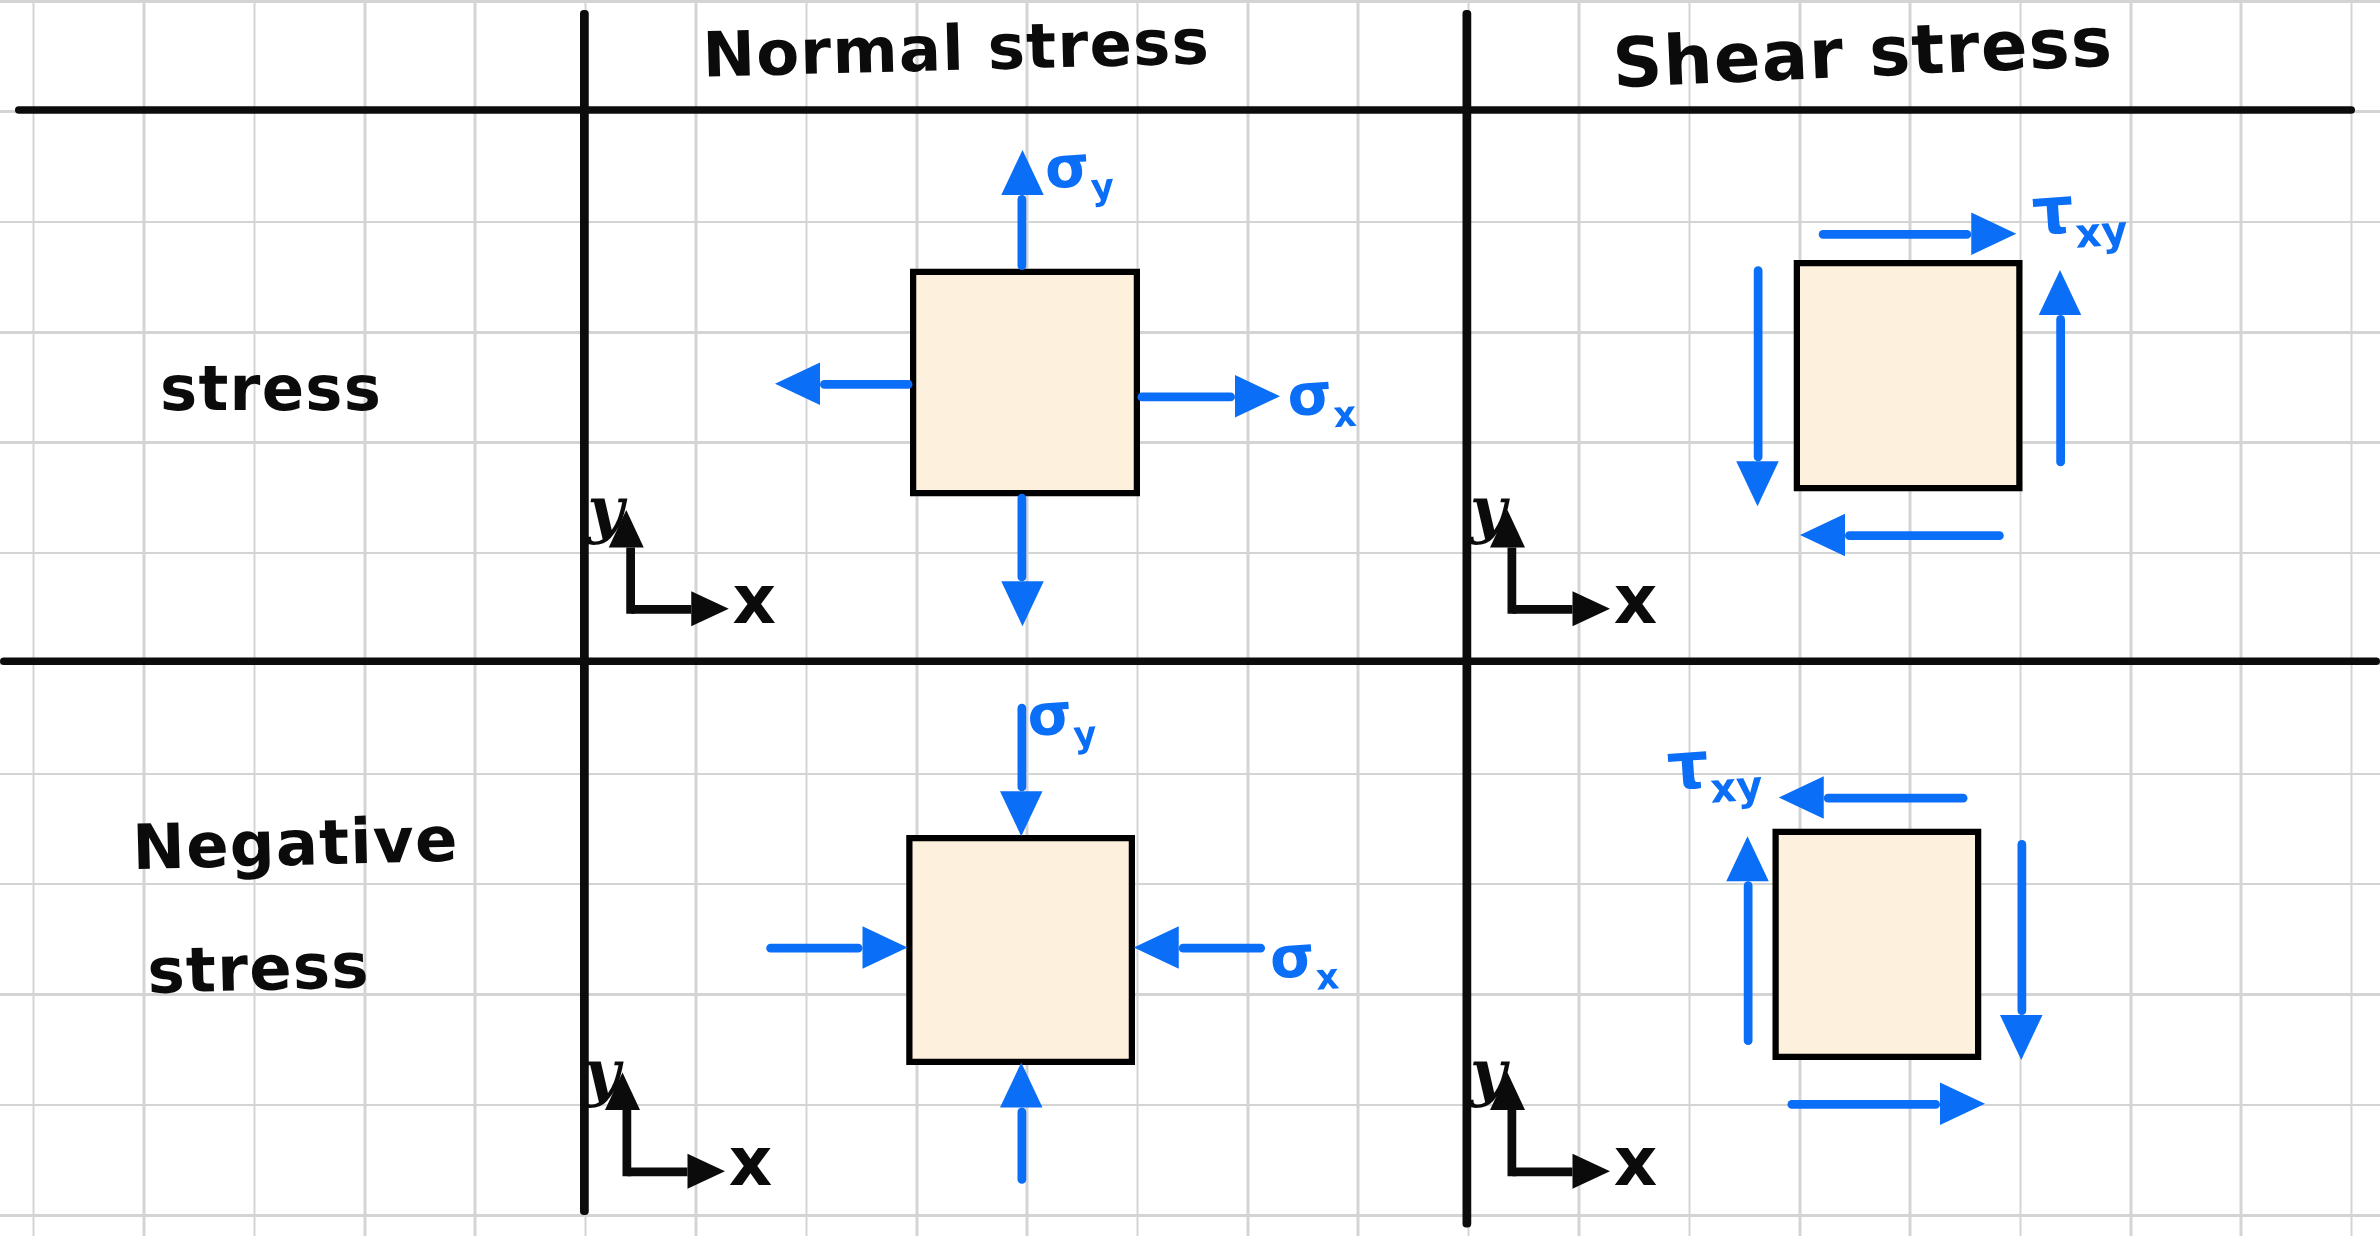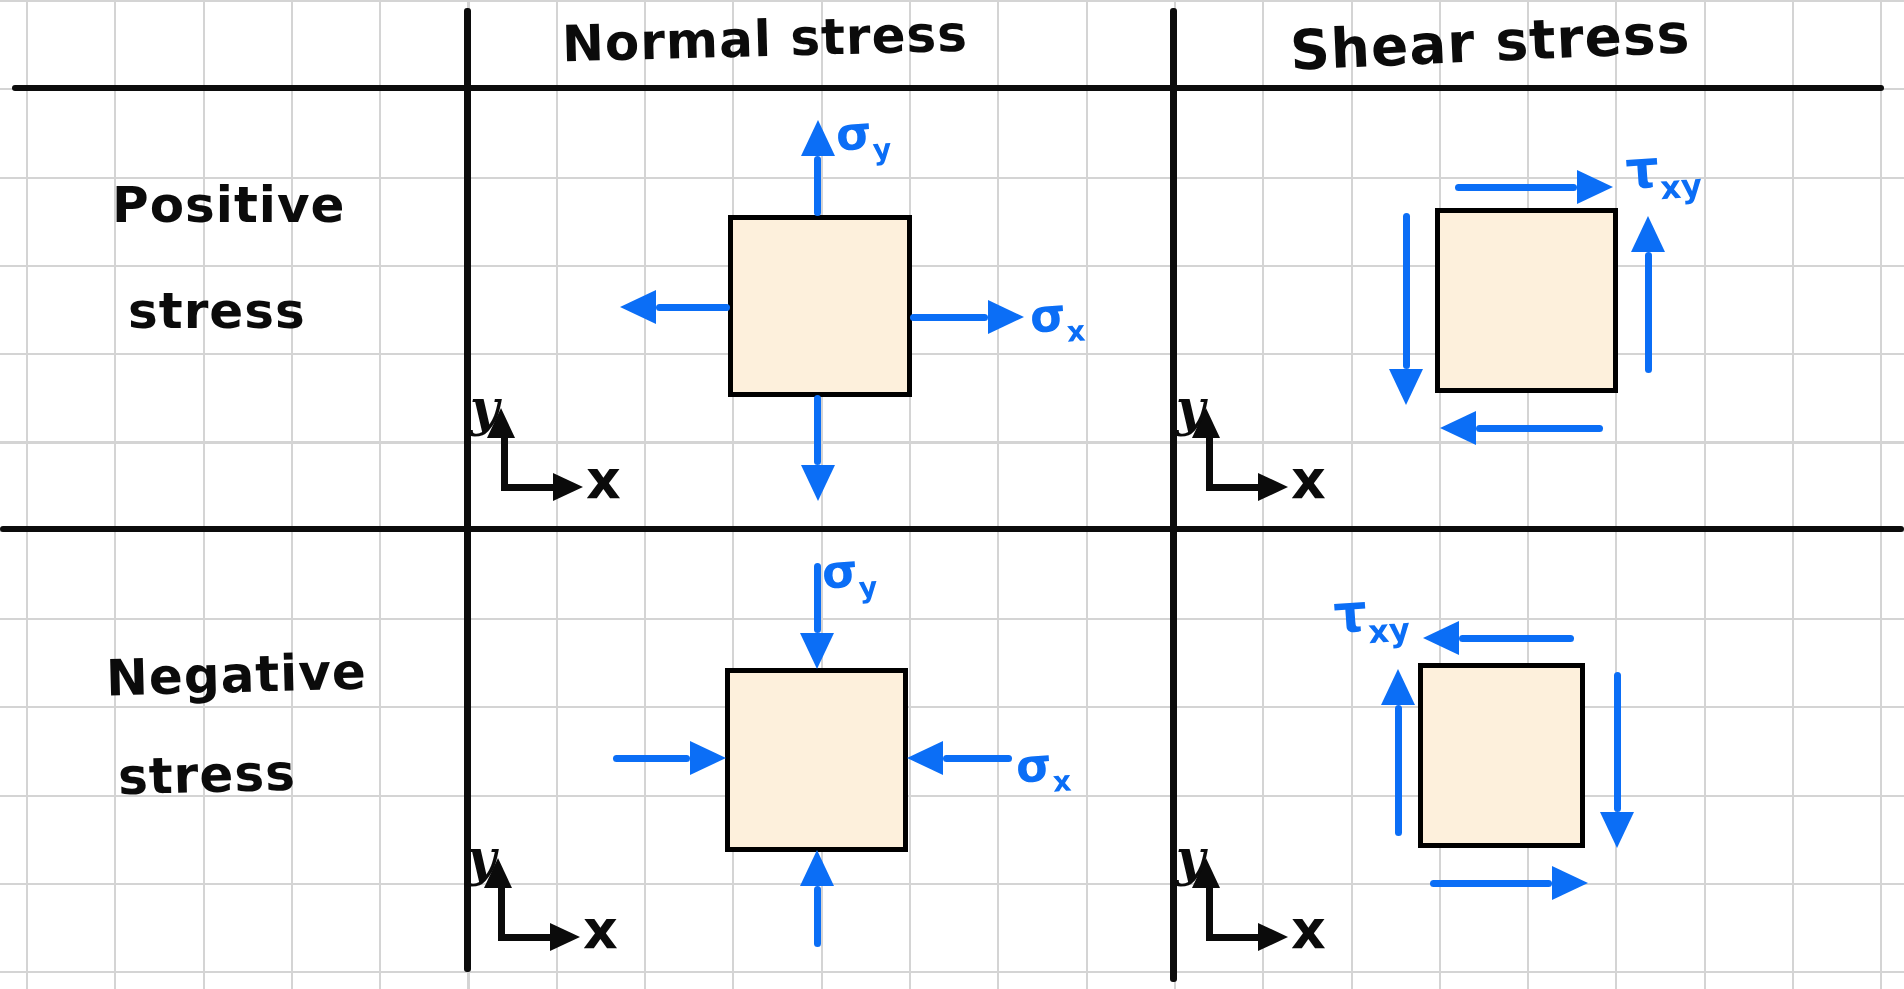--- a/index.html
+++ b/index.html
@@ -46,21 +46,20 @@
 <div class="canvas">
 
   <div class="tline" style="left:12px;top:85px;width:1872px;height:6px;"></div>
   <div class="tline" style="left:0px;top:526px;width:1904px;height:6px;"></div>
   <div class="tline" style="left:464px;top:8px;width:7px;height:964px;"></div>
   <div class="tline" style="left:1170px;top:8px;width:7px;height:974px;"></div>
 
   <div class="hw hdr tilt1" style="left:562px;top:10px;">Normal stress</div>
   <div class="hw hdr tilt2" style="left:1290px;top:10px;font-size:55px;">Shear stress</div>
 
-  <div class="hw rowlbl" style="left:112px;top:176px;">Positive</div>
   <div class="hw rowlbl" style="left:128px;top:282px;">stress</div>
   <div class="hw rowlbl tilt1" style="left:106px;top:646px;">Negative</div>
   <div class="hw rowlbl tilt1" style="left:118px;top:746px;">stress</div>
 
   <div>
     <div class="square" style="left:728px;top:215px;width:174px;height:172px;"></div>
 
     <div class="shaft-v" style="left:814px;top:156px;height:60px;"></div>
     <div class="head up" style="left:801px;top:120px;"></div>
 

